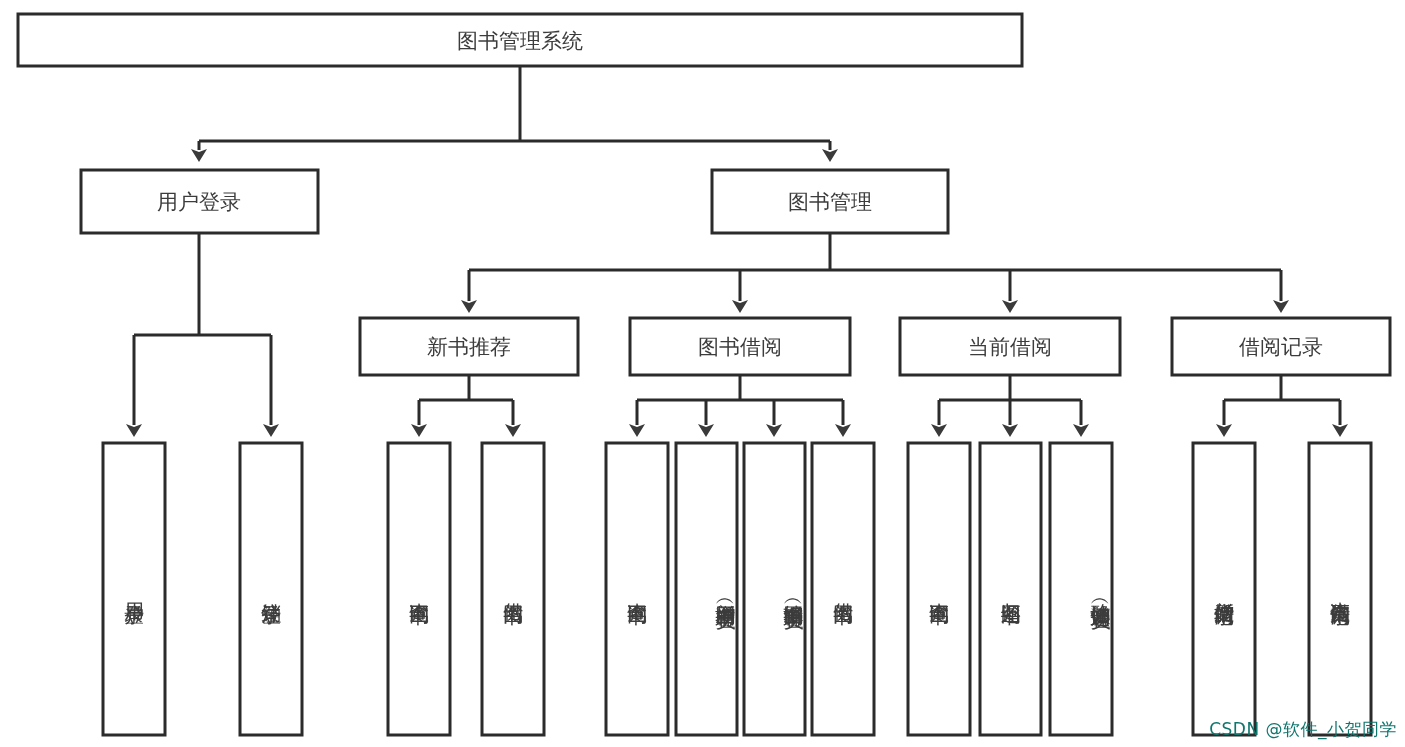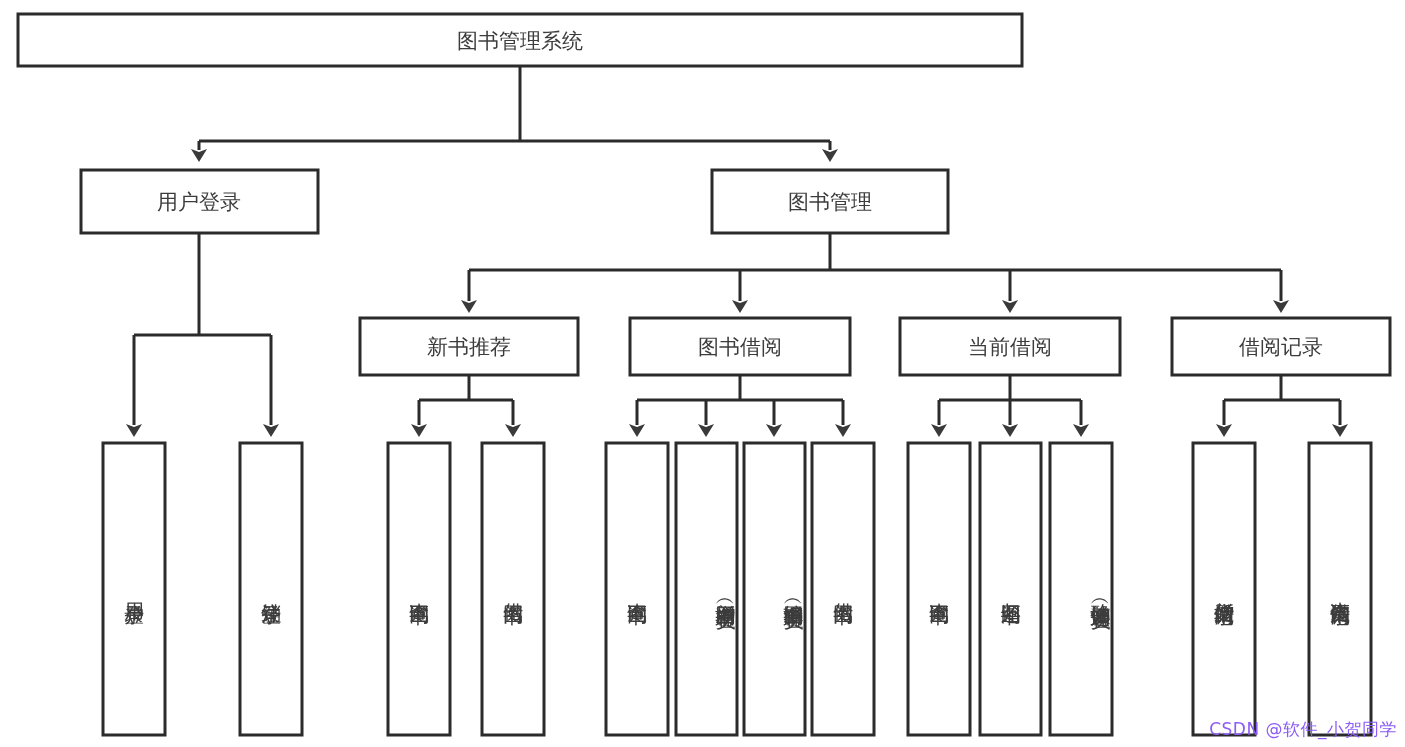--- a/index.html
+++ b/index.html
@@ -58,21 +58,21 @@
     color: #3c3c3c;
     white-space: nowrap;
     pointer-events: none;
   }
   .watermark {
     position: absolute;
     right: 8px;
     bottom: 6px;
     font-family: "DejaVu Sans", "Liberation Sans", sans-serif;
     font-size: 17px;
-    color: #8b5cf6;
+    color: #0f766e;
     letter-spacing: 0.5px;
     user-select: none;
   }
 </style>
 </head>
 <body>
 
 <div id="stage">
 
   <svg class="diagram" viewBox="0 0 1405 747">

